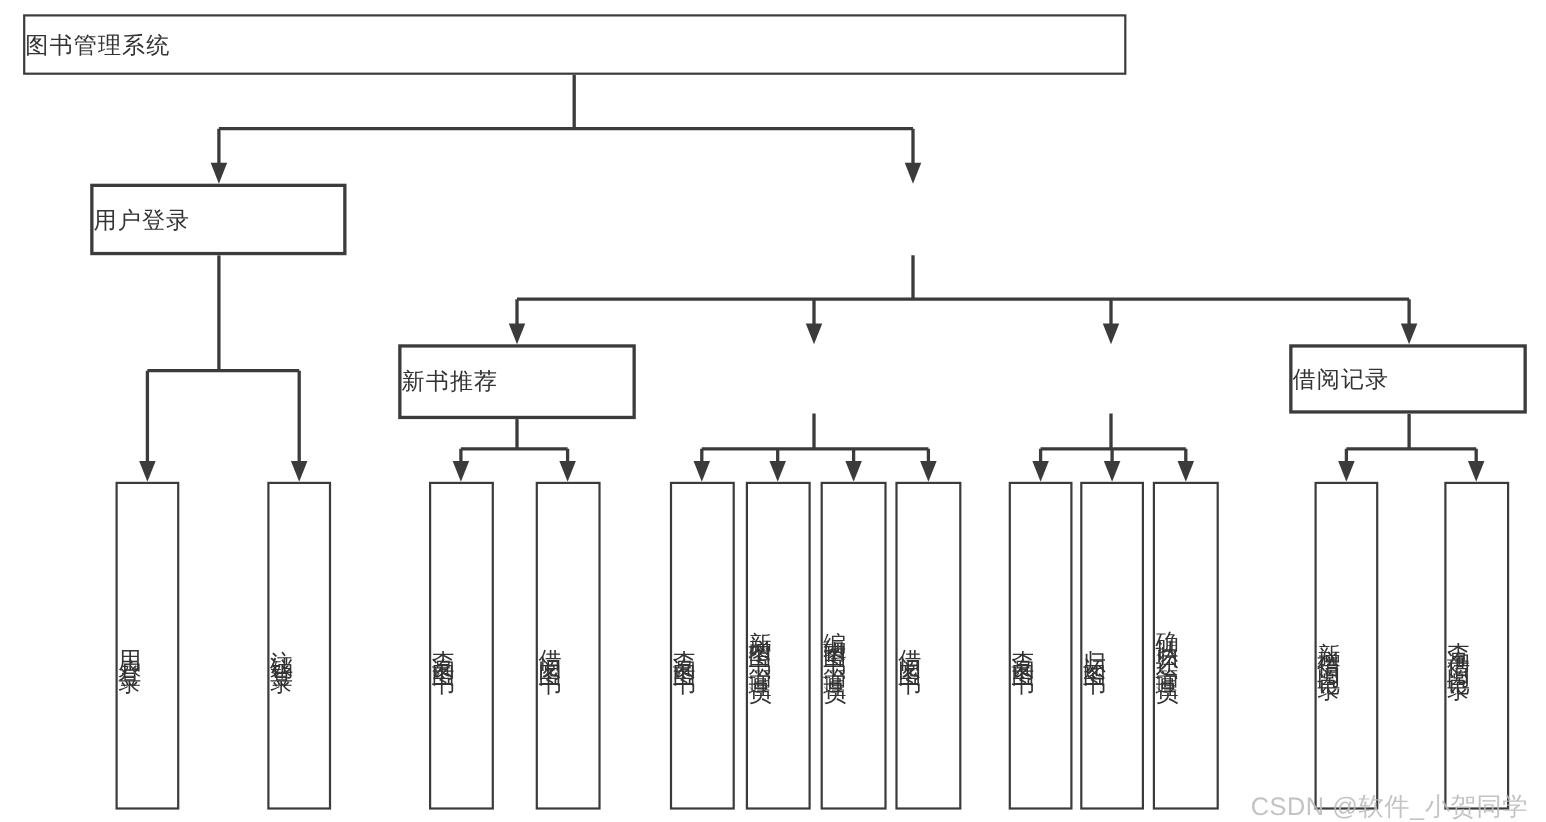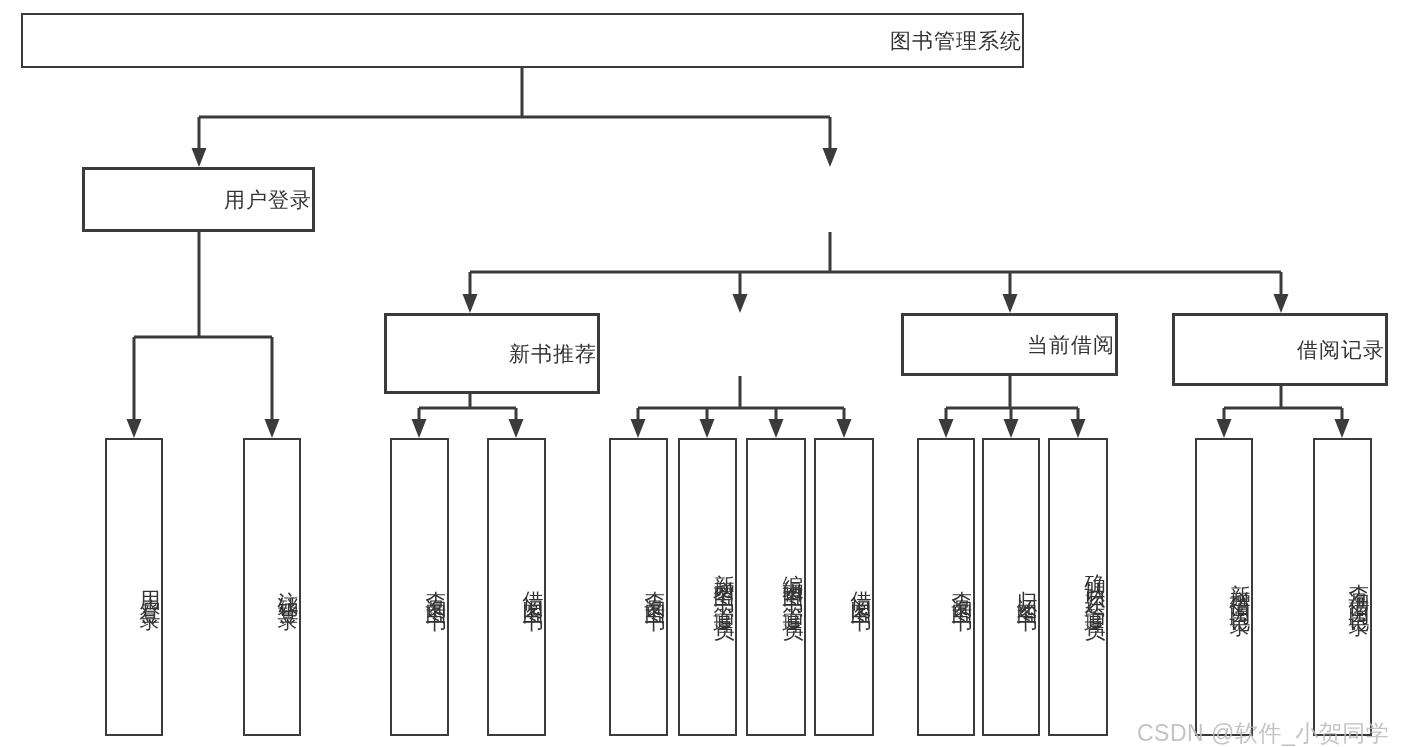--- a/index.html
+++ b/index.html
@@ -13,21 +13,21 @@
   #connectors{
     position:absolute;left:0;top:0;width:1405px;height:747px;
   }
   .box{
     position:absolute;
     box-sizing:border-box;
     background:#ffffff;
     border:3px solid #3b3b3b;
     display:flex;
     align-items:center;
-    justify-content:flex-end;
+    justify-content:flex-start;
     color:#333333;
   }
   .box.h{
     font-size:21px;
     letter-spacing:1px;
   }
   .box.root{border-width:2.5px;}
   .box.v{
     border-width:2.5px;
     font-size:21px;
@@ -96,27 +96,24 @@
   </svg>
 
   <div class="box h root" style="left:21px;top:13px;width:1003px;height:55px;">
     <span>图书管理系统</span>
   </div>
 
   <div class="box h" style="left:82px;top:167px;width:233px;height:65px;">
     <span>用户登录</span>
   </div>
 
-  <div class="box h" style="left:384px;top:313px;width:216px;height:81px;">
+  <div class="box h" style="left:362px;top:313px;width:216px;height:68px;">
     <span>新书推荐</span>
   </div>
-  <div class="box h" style="left:901px;top:313px;width:217px;height:63px;">
-    <span>当前借阅</span>
-  </div>
-  <div class="box h" style="left:1172px;top:313px;width:216px;height:73px;font-family:Liberation Mono, monospace;">
+  <div class="box h" style="left:1172px;top:313px;width:216px;height:63px;font-family:Liberation Mono, monospace;">
     <span>借阅记录</span>
   </div>
 
   <div class="box v" style="left:105px;top:438px;width:58px;height:298px;">
     <span class="vtext">用户登录</span>
   </div>
   <div class="box v" style="left:243px;top:438px;width:58px;height:298px;">
     <span class="vtext">注销登录</span>
   </div>
 

